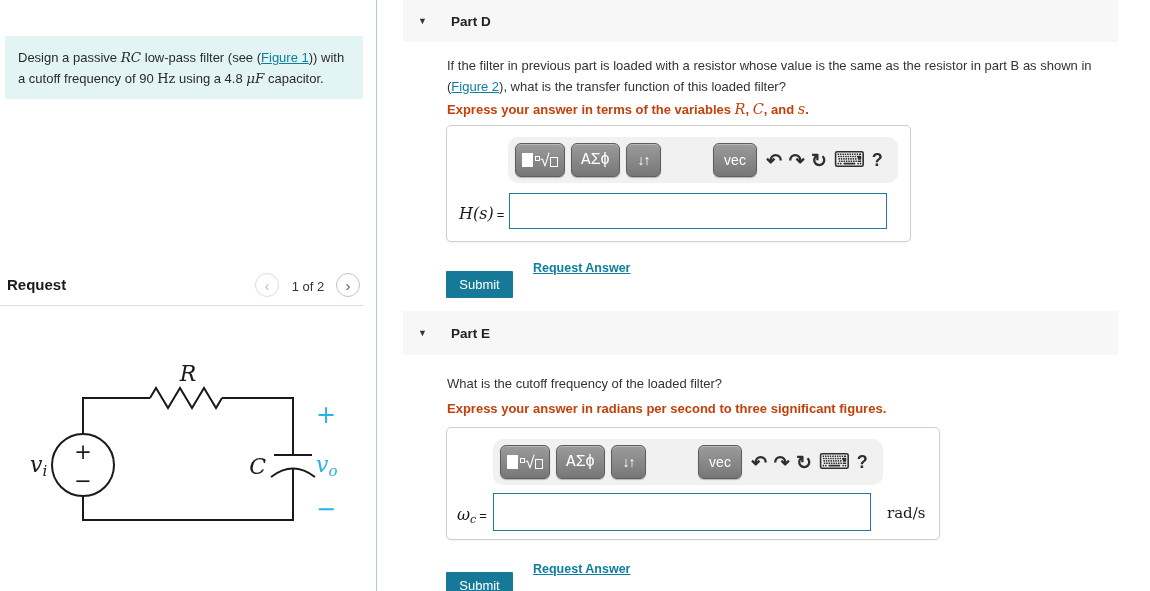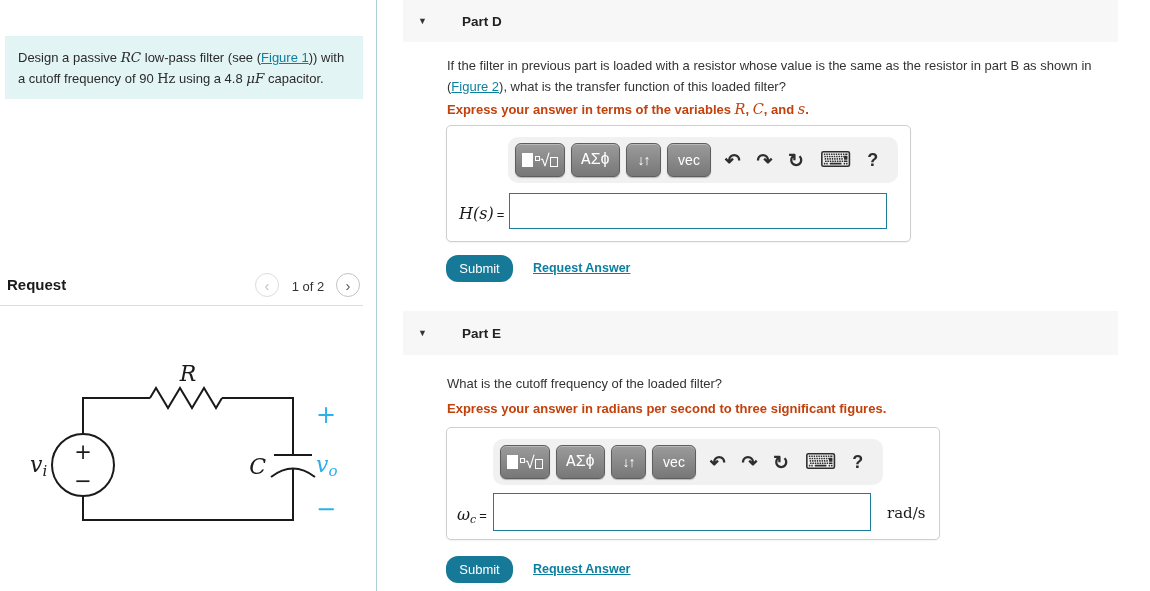--- a/index.html
+++ b/index.html
@@ -29,21 +29,21 @@
   .ckt-sub { font-size:15px; }
   .ckt-cyan { fill:#2cb1e8; }
   .ckt-sign { font-family:"DejaVu Sans", sans-serif; font-size:21px; fill:#1a1a1a; }
   .ckt-sign-cyan { font-family:"DejaVu Sans", sans-serif; font-size:24px; fill:#2cb1e8; }
 
   
   .part-header { left:403px; width:715px; background:#f7f7f7; display:flex; align-items:center; }
   #part-d-header { top:0; height:42px; }
   #part-e-header { top:311px; height:44px; }
   .collapse-tri { margin-left:15px; font-size:9px; color:#333; cursor:pointer; }
-  .part-title { margin-left:35px; font-size:13.5px; font-weight:bold; color:#222; }
+  .part-title { margin-left:24px; font-size:13.5px; font-weight:bold; color:#222; }
 
   .question { left:447px; width:650px; font-size:13px; line-height:1.6; color:#333; }
   #q-d { top:56px; }
   #q-e { top:374px; }
   .express { left:447px; font-size:13px; font-weight:bold; color:#c2410c; }
   #express-d { top:101px; }
   #express-e { top:401px; }
   .express .serif-var { font-weight:normal; font-size:14.5px; }
 
   .answer-box { background:#fff; border:1px solid #cfcfcf; border-radius:5px;
@@ -55,21 +55,21 @@
                   border-radius:10px; display:flex; align-items:center; padding:0 12px 0 7px; }
   #answer-box-d .math-toolbar { left:61px; }
   #answer-box-e .math-toolbar { left:46px; }
   .tb-btn { height:34px; border-radius:6px; border:1px solid #5e5e5e; color:#fff;
             background:linear-gradient(#9b9b9b,#777); margin-right:6px; cursor:pointer;
             display:flex; align-items:center; justify-content:center;
             box-shadow:inset 0 1px 0 rgba(255,255,255,.3), 0 1px 1px rgba(0,0,0,.25); }
   .tb-btn-template { width:50px; }
   .tb-btn-greek { width:49px; font-size:16px;font-family:Liberation Mono, monospace; }
   .tb-btn-updown { width:35px; font-size:14px; letter-spacing:-1px; }
-  .tb-btn-vec { width:44px; font-size:14px; }
+  .tb-btn-vec { width:44px; font-size:14px;margin-left:46px; }
   .icon-root { display:flex; align-items:center; }
   .icon-root .sq { width:11px; height:14px; background:#fff; margin-right:2px; }
   .icon-root .supbox { width:5px; height:5px; border:1px solid #fff; align-self:flex-start; margin-top:4px; }
   .icon-root .rad { font-size:17px; line-height:1; }
   .icon-root .radbox { width:8px; height:10px; border:1px solid #fff; margin-top:4px; }
   .tb-icons { flex:1; display:flex; align-items:center; justify-content:space-around; }
   .tb-ico { font-size:19px; color:#2e2e2e; font-weight:bold; cursor:pointer; line-height:1; }
   .tb-ico-kbd { font-size:22px; font-weight:normal; }
   .tb-ico-help { font-size:18px; }
 
@@ -80,22 +80,22 @@
   .ans-label .sub { font-size:11px; vertical-align:-3px; font-style:italic; }
   .ans-label .eq { font-family:"Liberation Sans", sans-serif; font-size:13px; margin-left:3px; }
   .ans-input { position:absolute; border:1.5px solid #1d7e9c; border-radius:0; background:#fff;
                font-size:15px; padding:0 8px; outline:none; }
   #input-d { left:62px; top:67px; width:378px; height:36px; }
   #input-e { left:46px; top:65px; width:378px; height:38px; }
   #unit-e { position:absolute; left:440px; top:76px; font-family:"DejaVu Serif", serif;
             font-size:15px; color:#1a1a1a; }
 
   .submit-btn { position:absolute; left:446px; width:67px; height:27px; background:#177998;
-                color:#fff; border:none; border-radius:12px; font-size:13px;
-                font-family:"Liberation Sans", sans-serif; cursor:pointer; }
+                color:#fff; border:none; border-radius:1px; font-size:13px;
+                font-family:"Liberation Sans", sans-serif; cursor:pointer;margin-top:16px; }
   #submit-d { top:255px; }
   #submit-e { top:556px; }
   .request-link { position:absolute; left:533px; font-size:12.5px; font-weight:bold;
                   color:#0d7f9e; text-decoration:underline; cursor:pointer;text-align:right; }
   #request-d { top:261px; }
   #request-e { top:562px; }
 </style>
 </head>
 <body>
 

